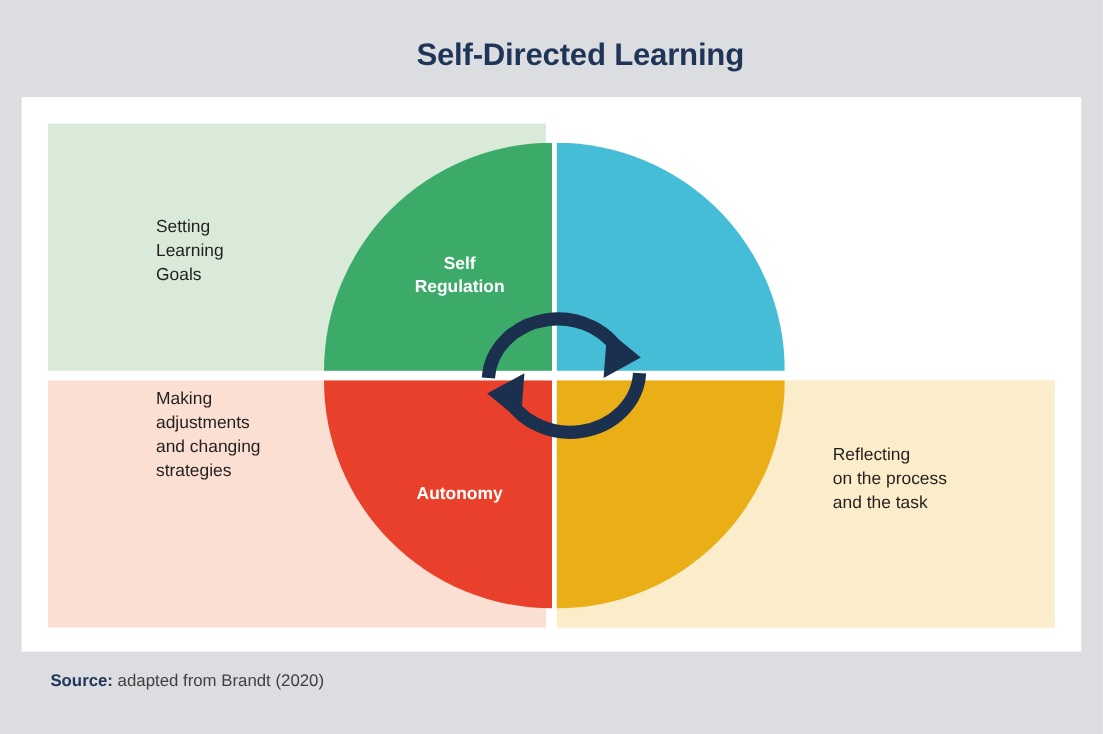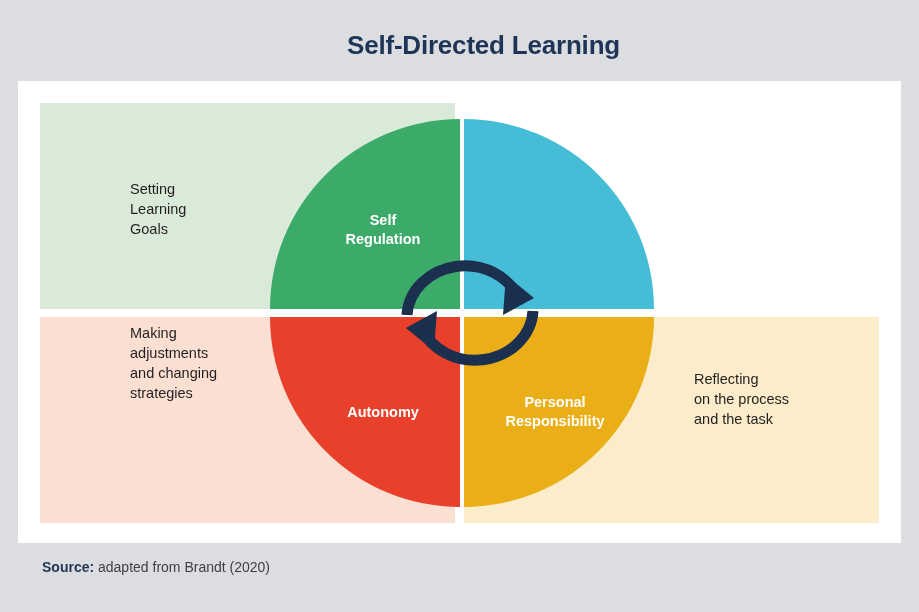--- a/index.html
+++ b/index.html
@@ -186,22 +186,20 @@
       <div class="sector s-bl">
           <i></i>
         </div>
       <div class="sector s-br">
           <i></i>
         </div>
 
       <div class="sector-label lbl-self">Self
 Regulation</div>
       <div class="sector-label lbl-auto">Autonomy</div>
-      <div class="sector-label lbl-pers">Personal
-Responsibility</div>
 
       <svg class="cycle" viewBox="0 0 150 140">
         <g fill="none" stroke="#1b2f4e" stroke-width="11" stroke-linecap="butt">
 
           <path d="M 12 72 A 58 52 0 0 1 124 56"></path>
 
           <path d="M 138 68 A 58 52 0 0 1 26 84"></path>
         </g>
 
         <polygon points="111,32 139,55 108,72" fill="#1b2f4e"></polygon>

